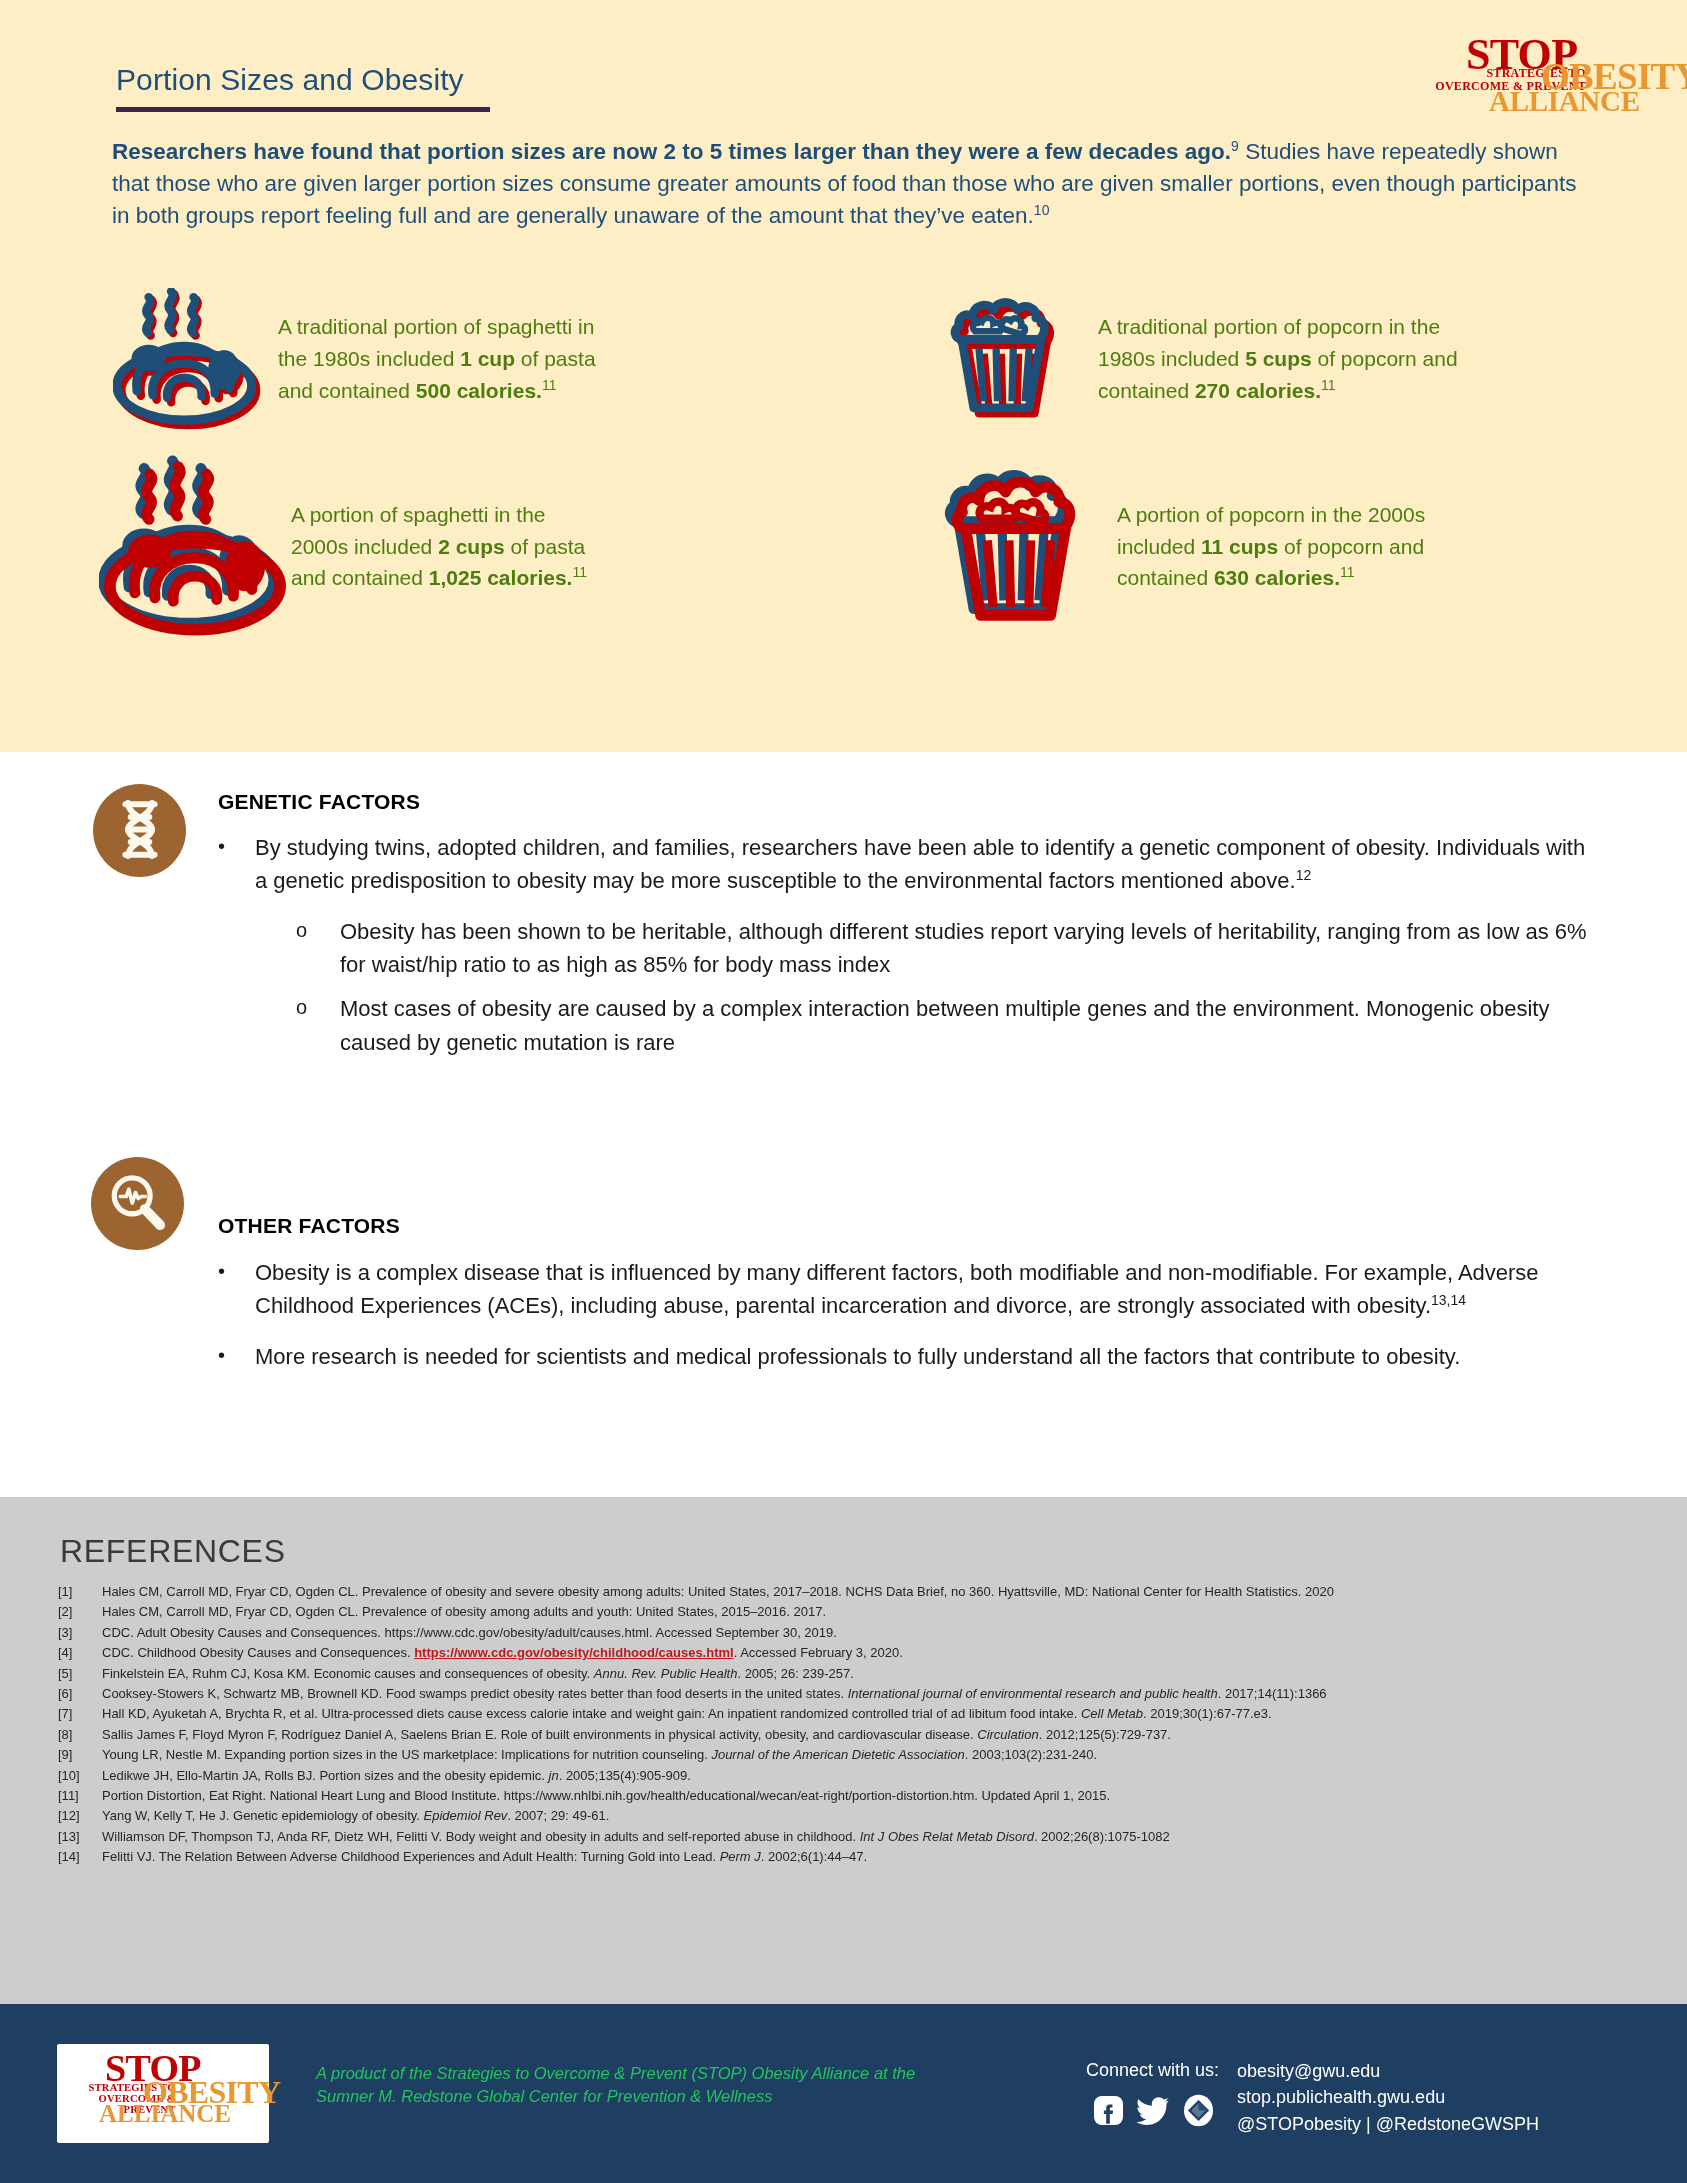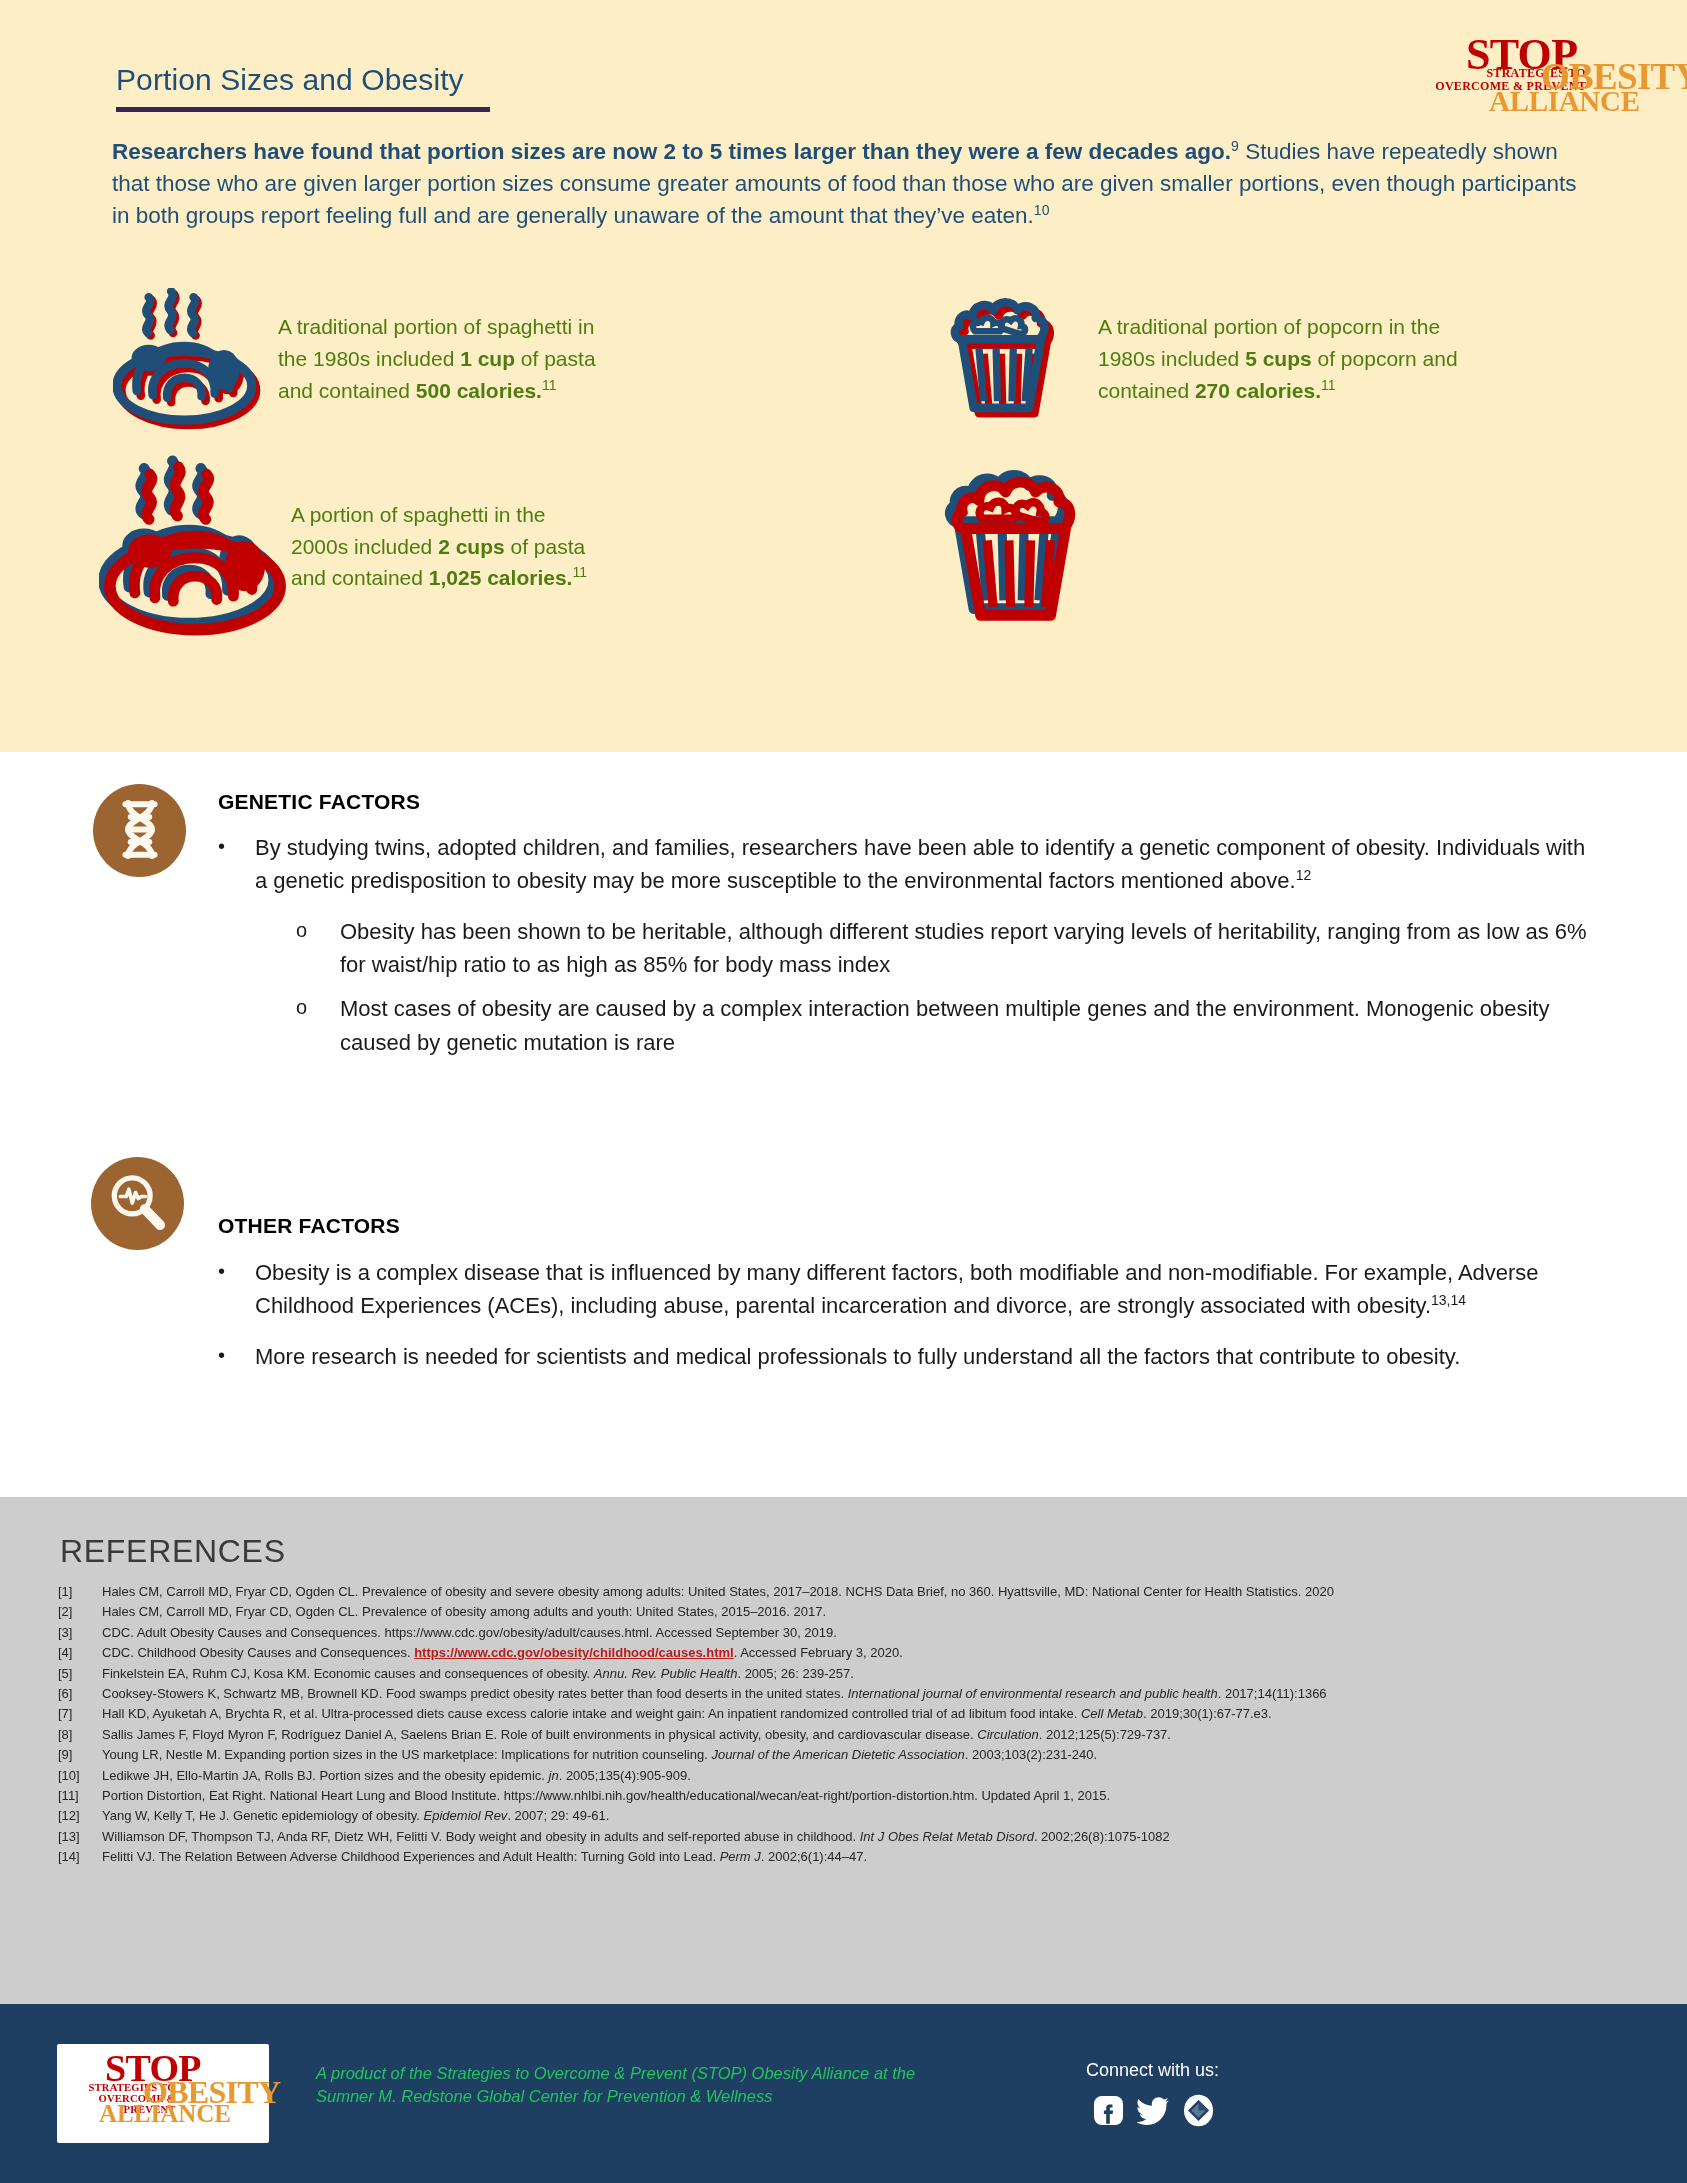--- a/index.html
+++ b/index.html
@@ -381,20 +381,23 @@
                 <line x1="92" y1="88" x2="94" y2="168"></line>
                 <line x1="118" y1="88" x2="116" y2="168"></line>
                 <line x1="142" y1="88" x2="136" y2="168"></line>
               </g>
               <g fill="none" stroke="#c00000" stroke-width="10">
                 <path d="M60 62 C52 54 60 44 70 48 C74 38 88 40 88 50 C96 46 104 54 98 62 Z"></path>
                 <path d="M102 58 C96 48 106 40 114 46 C120 38 132 44 130 54 C138 54 138 66 128 66 Z"></path>
               </g>
             </g>
           </svg>
+        </div>
+        <div class="ptext" style="width:351px;">
+          <span>A portion of popcorn in the 2000s included </span><b>11 cups</b><span> of popcorn and contained </span><b>630 calories.</b><sup>11</sup>
         </div>
       </div>
     </div>
 
   </div>
  </div>
 </div>
 
 <div class="factors">
 
@@ -572,14 +575,19 @@
     <span>
       <svg width="33" height="33" viewBox="0 0 50 50">
         <ellipse cx="25" cy="25" rx="22" ry="24" fill="#ffffff"></ellipse>
         <path d="M25 9 L41 25 L25 41 L9 25 Z" fill="#1e3e62"></path>
         <path d="M25 14 L36 25 L25 36 L14 25 Z" fill="#5d7692"></path>
         <path d="M25 9 L41 25 L25 25 Z" fill="#2b4d72"></path>
       </svg>
     </span>
   </div>
 
+  <div class="f-contact">
+    <div>obesity@gwu.edu</div>
+    <div>stop.publichealth.gwu.edu</div>
+    <div>@STOPobesity | @RedstoneGWSPH</div>
+  </div>
 </div>
 
 
 </body></html>

